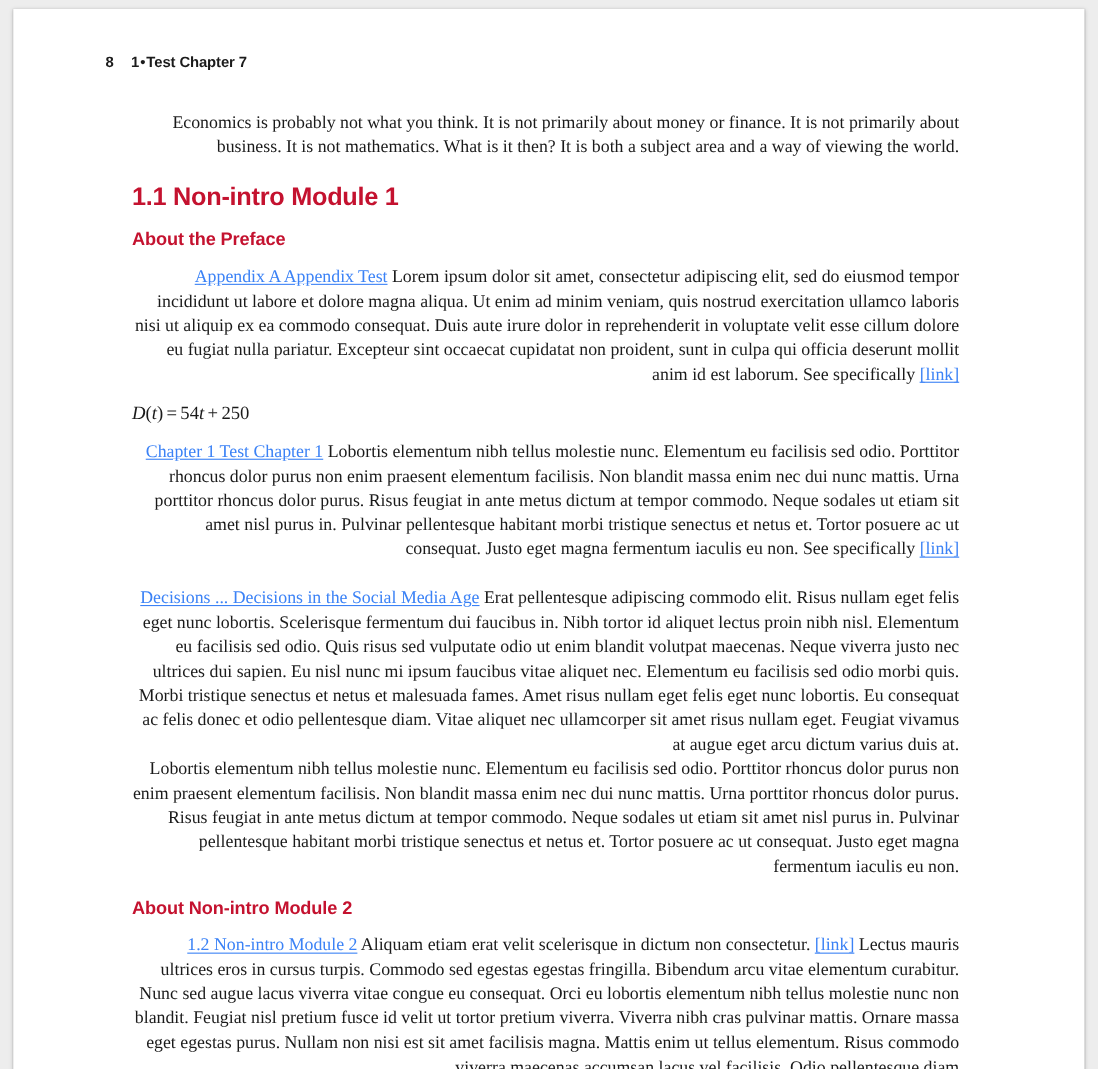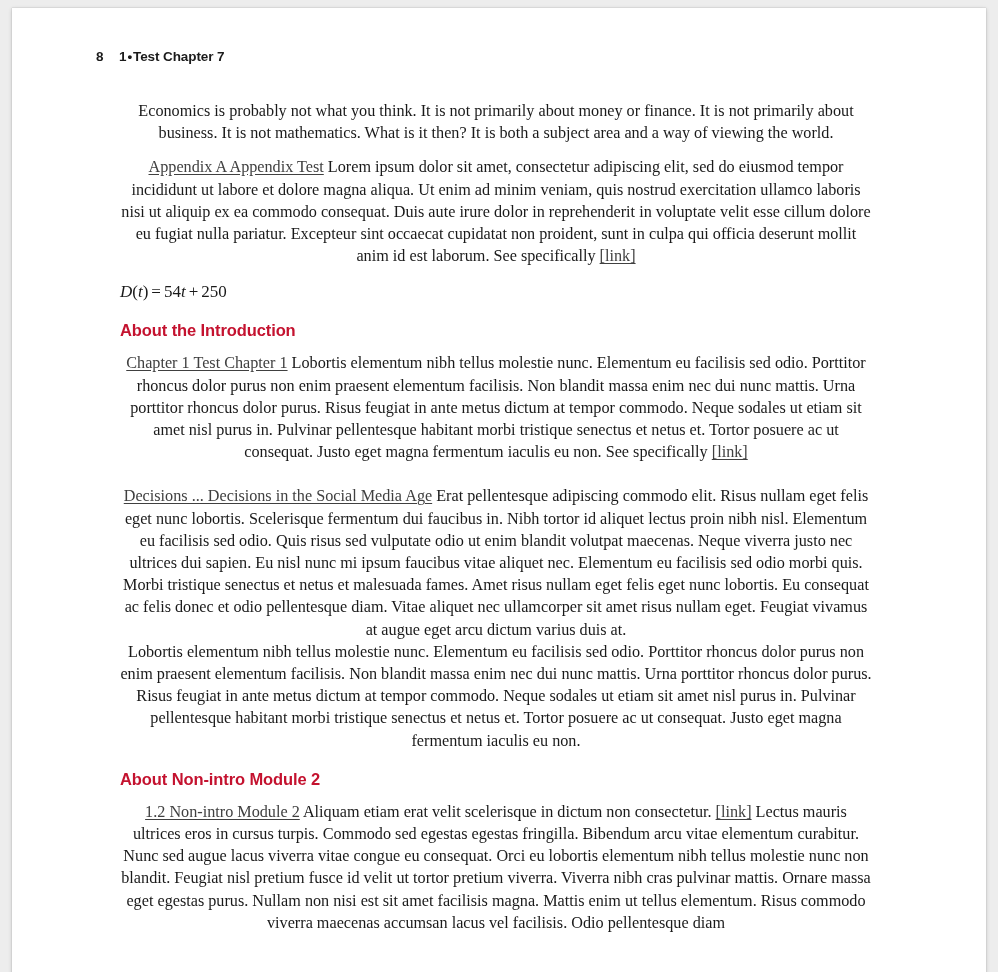--- a/index.html
+++ b/index.html
@@ -51,21 +51,21 @@
     top: 92px;
     width: 752px;
   }
 
   p.body {
     margin: 0 0 0 0;
     font-family: "Liberation Serif", "DejaVu Serif", serif;
     font-size: 16.2px;
     line-height: 22.2px;
     color: #1a1a1a;
-    text-align: center;
+    text-align: right;
   }
 
   p.body + p.body {
     margin-top: 0px;
   }
 
   .spacer-para {
     height: 22px;
   }
 
@@ -87,21 +87,21 @@
     color: #c4122f;
     margin: 17px 0 0 0;
     letter-spacing: -0.1px;
   }
 
   .para-gap-after-head {
     margin-top: 12px !important;
   }
 
   a.doclink {
-    color: #404040;
+    color: #3b82f6;
     text-decoration: underline;
     text-underline-offset: 1.5px;
   }
 
   .math-block {
     font-family: "Liberation Serif", "DejaVu Serif", serif;
     font-size: 17px;
     line-height: 22px;
     color: #1a1a1a;
     margin: 14px 0 0 0;
@@ -124,27 +124,28 @@
 <div id="page-sheet">
 
   <div class="running-head">
     <span class="folio">8</span><span>1</span><span class="sep">•</span><span>Test Chapter 7</span>
   </div>
 
   <div class="content">
 
     <p class="body">Economics is probably not what you think. It is not primarily about money or finance. It is not primarily about business. It is not mathematics. What is it then? It is both a subject area and a way of viewing the world.</p>
 
+    <h2 class="module-title">1.1 Non-intro Module 1</h2>
 
+    <h3 class="sub-head">About the Preface</h3>
 
     <p class="body para-gap-after-head"><a class="doclink" href="#">Appendix A Appendix Test</a><span> Lorem ipsum dolor sit amet, consectetur adipiscing elit, sed do eiusmod tempor incididunt ut labore et dolore magna aliqua. Ut enim ad minim veniam, quis nostrud exercitation ullamco laboris nisi ut aliquip ex ea commodo consequat. Duis aute irure dolor in reprehenderit in voluptate velit esse cillum dolore eu fugiat nulla pariatur. Excepteur sint occaecat cupidatat non proident, sunt in culpa qui officia deserunt mollit anim id est laborum. See specifically </span><a class="doclink" href="#">[link]</a></p>
 
     <div class="math-block"><i>D</i><span>(</span><i>t</i><span>)</span><span class="op">=</span><span>54</span><i>t</i><span class="op">+</span><span>250</span></div>
 
-    <h3 class="sub-head">About the Introduction</h3>
 
     <p class="body para-gap-after-head"><a class="doclink" href="#">Chapter 1 Test Chapter 1</a><span> Lobortis elementum nibh tellus molestie nunc. Elementum eu facilisis sed odio. Porttitor rhoncus dolor purus non enim praesent elementum facilisis. Non blandit massa enim nec dui nunc mattis. Urna porttitor rhoncus dolor purus. Risus feugiat in ante metus dictum at tempor commodo. Neque sodales ut etiam sit amet nisl purus in. Pulvinar pellentesque habitant morbi tristique senectus et netus et. Tortor posuere ac ut consequat. Justo eget magna fermentum iaculis eu non. See specifically </span><a class="doclink" href="#">[link]</a></p>
 
     <div class="spacer-para"></div>
 
     <p class="body"><a class="doclink" href="#">Decisions ... Decisions in the Social Media Age</a><span> Erat pellentesque adipiscing commodo elit. Risus nullam eget felis eget nunc lobortis. Scelerisque fermentum dui faucibus in. Nibh tortor id aliquet lectus proin nibh nisl. Elementum eu facilisis sed odio. Quis risus sed vulputate odio ut enim blandit volutpat maecenas. Neque viverra justo nec ultrices dui sapien. Eu nisl nunc mi ipsum faucibus vitae aliquet nec. Elementum eu facilisis sed odio morbi quis. Morbi tristique senectus et netus et malesuada fames. Amet risus nullam eget felis eget nunc lobortis. Eu consequat ac felis donec et odio pellentesque diam. Vitae aliquet nec ullamcorper sit amet risus nullam eget. Feugiat vivamus at augue eget arcu dictum varius duis at.</span></p>
 
 
     <p class="body">Lobortis elementum nibh tellus molestie nunc. Elementum eu facilisis sed odio. Porttitor rhoncus dolor purus non enim praesent elementum facilisis. Non blandit massa enim nec dui nunc mattis. Urna porttitor rhoncus dolor purus. Risus feugiat in ante metus dictum at tempor commodo. Neque sodales ut etiam sit amet nisl purus in. Pulvinar pellentesque habitant morbi tristique senectus et netus et. Tortor posuere ac ut consequat. Justo eget magna fermentum iaculis eu non.</p>
 

